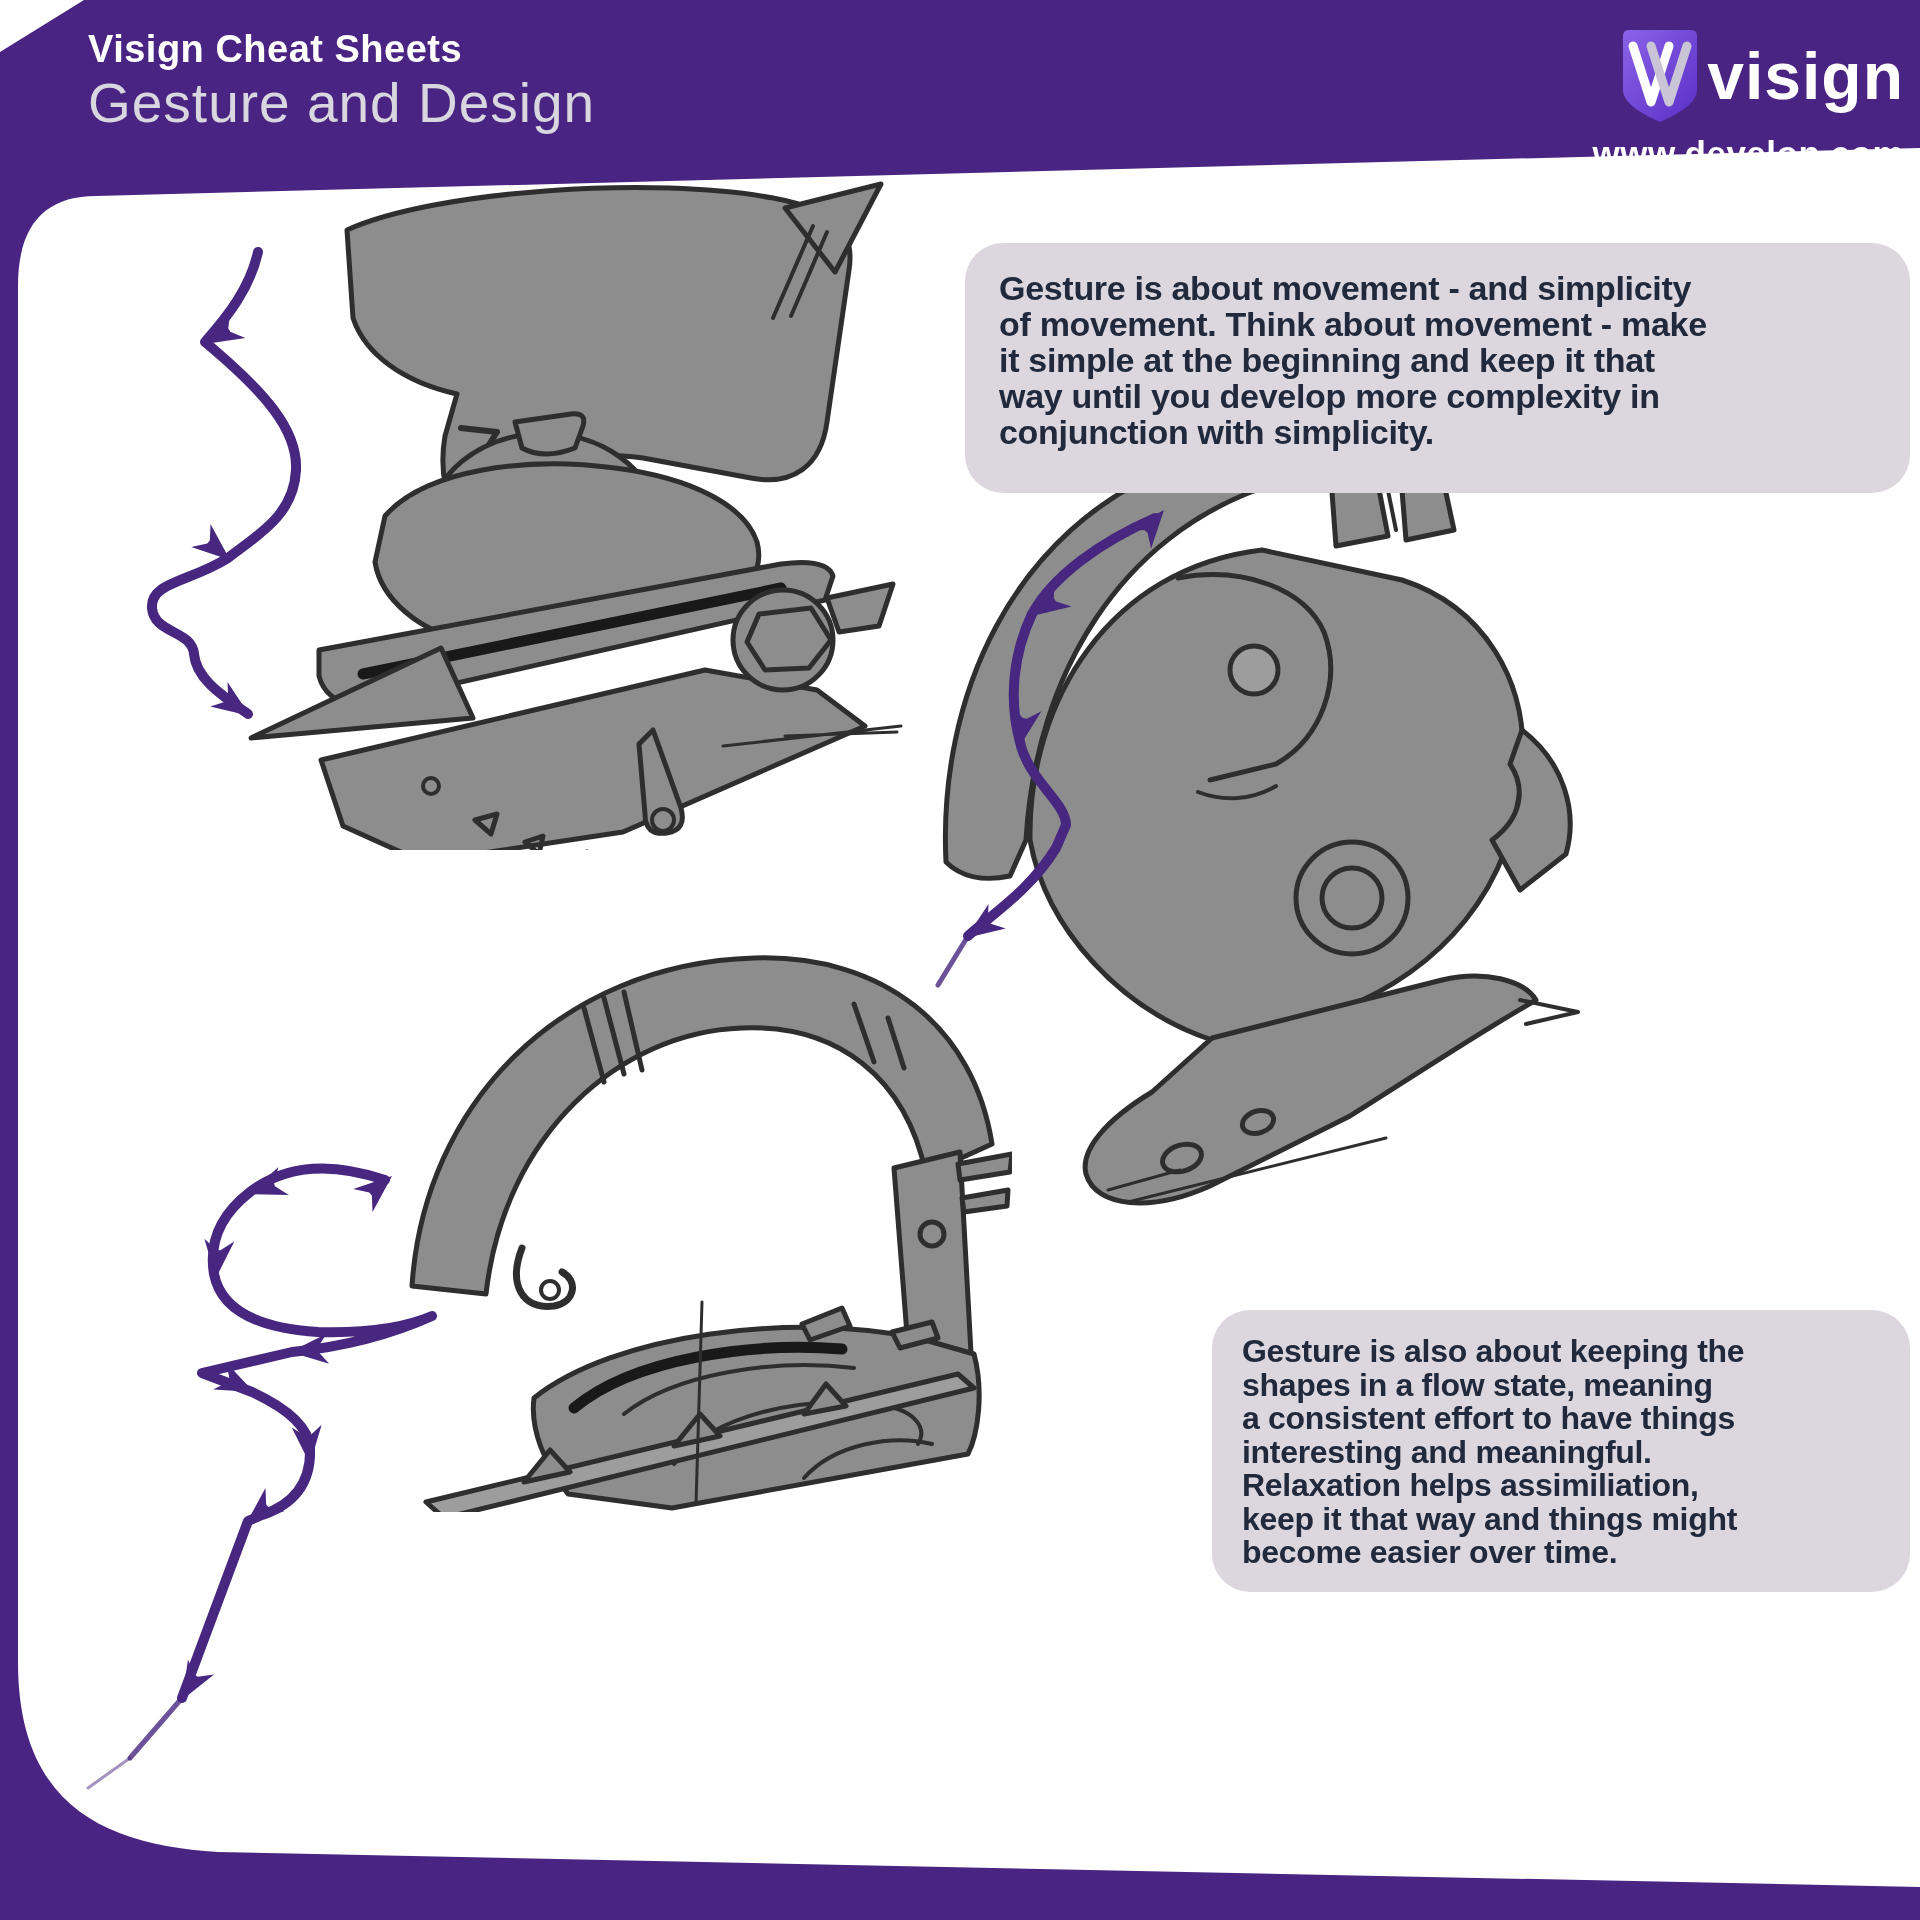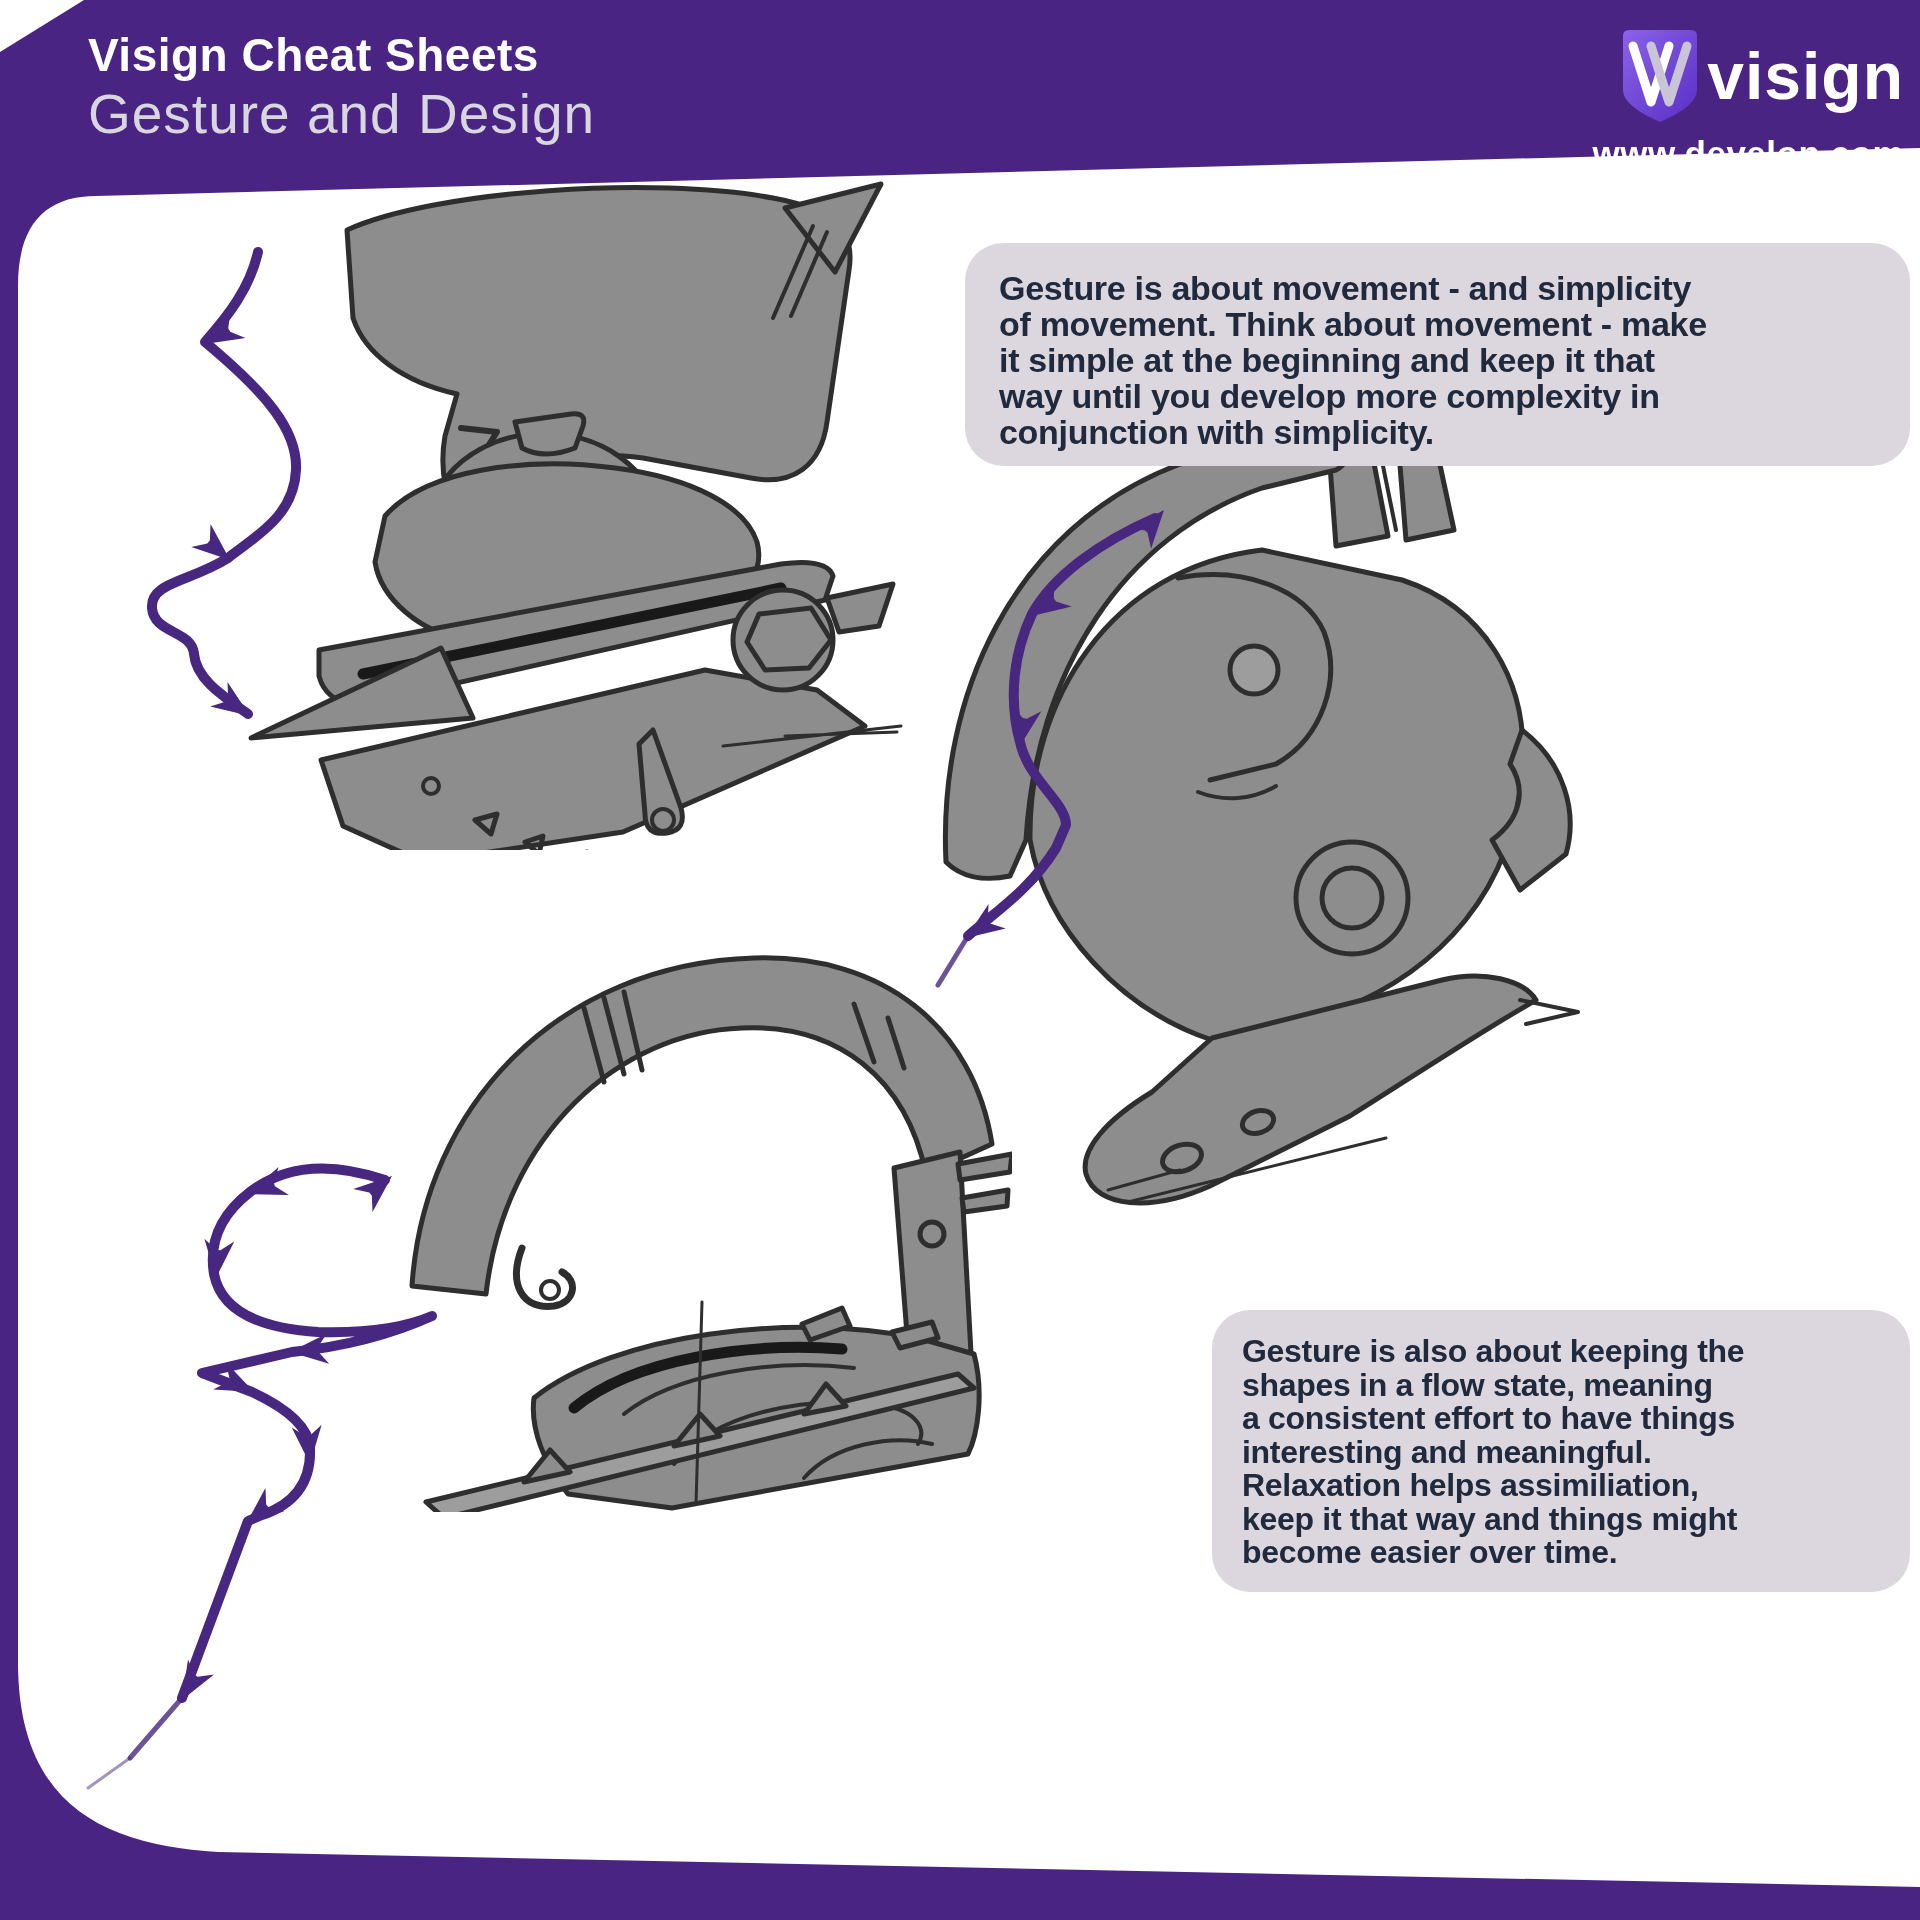--- a/index.html
+++ b/index.html
@@ -5,31 +5,31 @@
   :root{
     --purple:#4a2482; --arrow_purple:#47277f; --logo_purple:#6f42d8;
     --note_bg:#dcd7df; --note_text:#202a3c; --sketch_fill:#8d8d8d; --sketch_line:#2e2e2e;
   }
   html,body{margin:0;padding:0;background:#fff;}
   .page{position:relative;width:1920px;height:1920px;overflow:hidden;
         font-family:"Liberation Sans",sans-serif;background:var(--purple);}
   .abs{position:absolute;}
   
   .header{position:absolute;left:88px;top:28px;z-index:4;}
-  .eyebrow{color:#ffffff;font-size:46px;font-weight:bold;letter-spacing:.5px;}
+  .eyebrow{color:#ffffff;font-size:38px;font-weight:bold;letter-spacing:.5px;}
   .title{color:#d8d6de;font-size:55px;font-weight:300;margin-top:0;letter-spacing:1px;}
   
   .brand{position:absolute;top:26px;right:16px;z-index:4;display:flex;flex-direction:column;align-items:flex-end;}
   .brand-row{display:flex;align-items:center;gap:4px;}
   .brand-name{color:#fff;font-size:66px;font-weight:bold;letter-spacing:1px;line-height:1;}
   .brand-url{color:#fff;font-size:35px;font-weight:bold;margin-top:8px;letter-spacing:.5px;}
   
   .note{position:absolute;background:var(--note_bg);border-radius:38px;color:var(--note_text);
         font-weight:bold;z-index:3;box-sizing:border-box;}
-  .note-1{left:965px;top:243px;width:945px;height:223px;padding:27px 20px 0 34px;
+  .note-1{left:965px;top:243px;width:945px;height:250px;padding:27px 20px 0 34px;
           font-size:34px;line-height:36px;letter-spacing:-.3px;}
   .note-2{left:1212px;top:1310px;width:698px;height:282px;padding:25px 16px 12px 30px;
           font-size:32px;line-height:33.5px;letter-spacing:-.3px;}
   
   .sk{fill:var(--sketch_fill);stroke:var(--sketch_line);stroke-width:5;stroke-linejoin:round;stroke-linecap:round;}
   .sk.light{fill:#9d9d9d;}
   .skline{fill:none;stroke:var(--sketch_line);stroke-width:4;stroke-linecap:round;stroke-linejoin:round;}
   .sw3{stroke-width:3px;} .sw5{stroke-width:5px;} .sw6{stroke-width:6px;} .sw7{stroke-width:7px;}
   .skdark{fill:none;stroke:#191919;stroke-width:11;stroke-linecap:round;}
   

